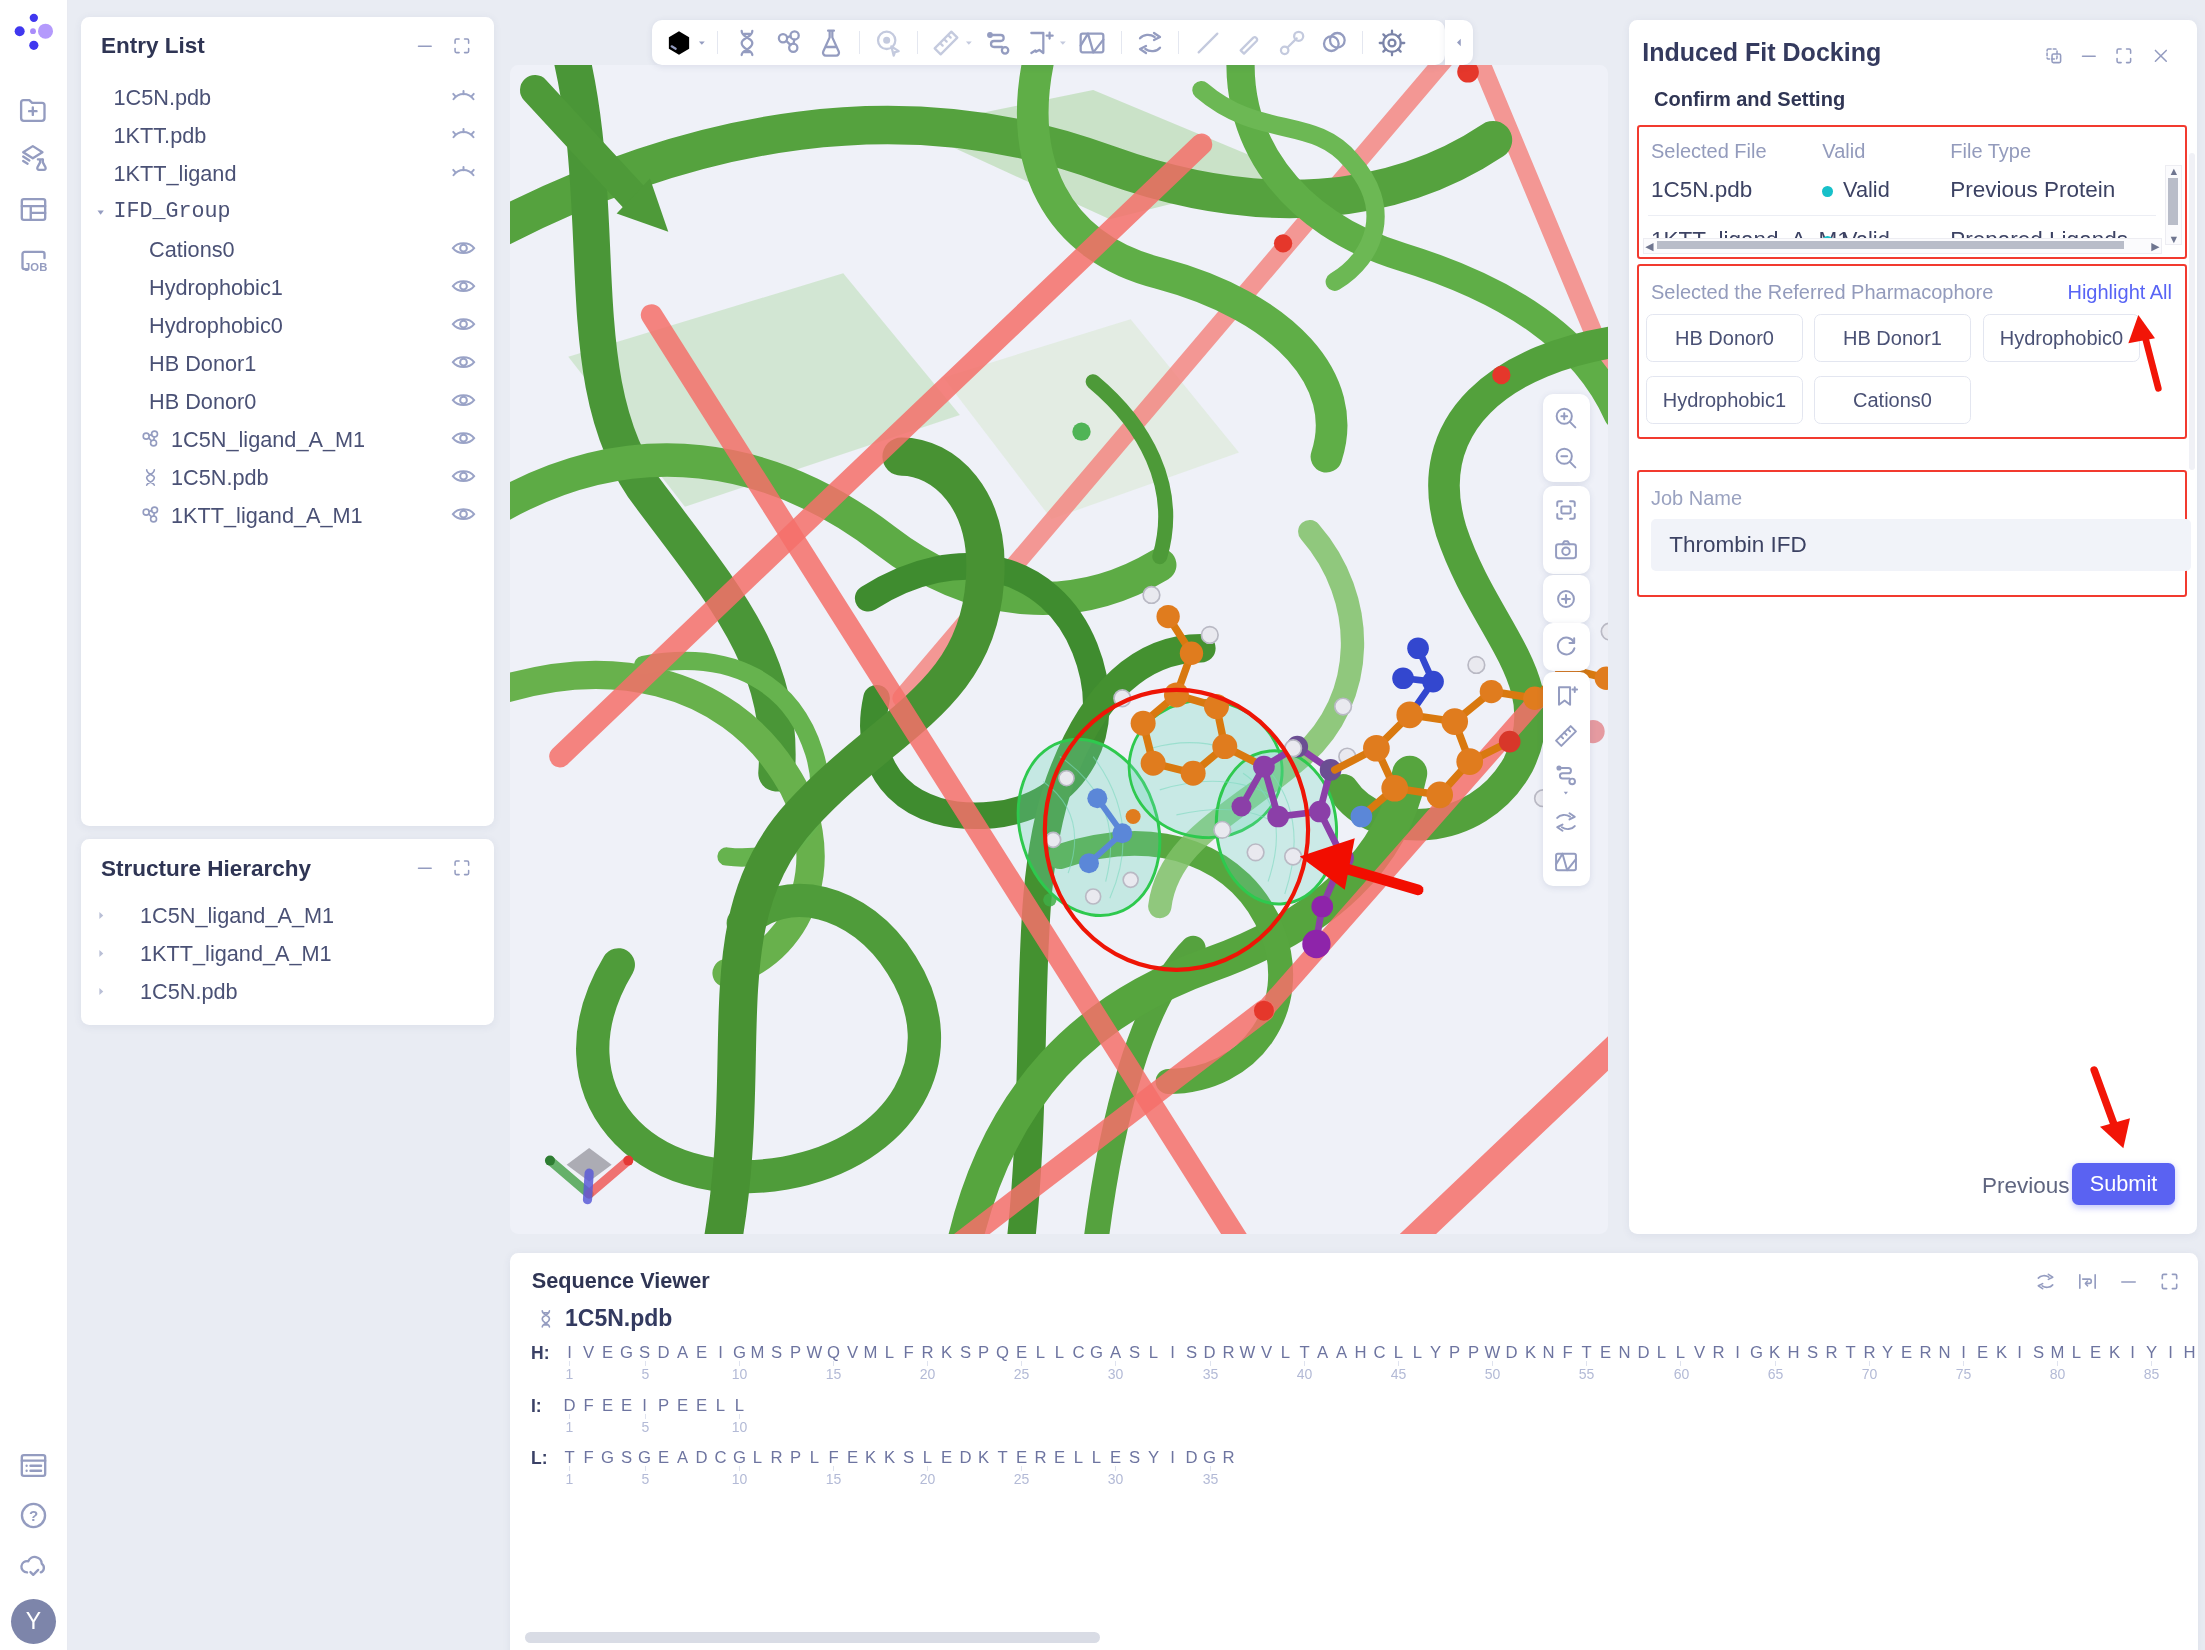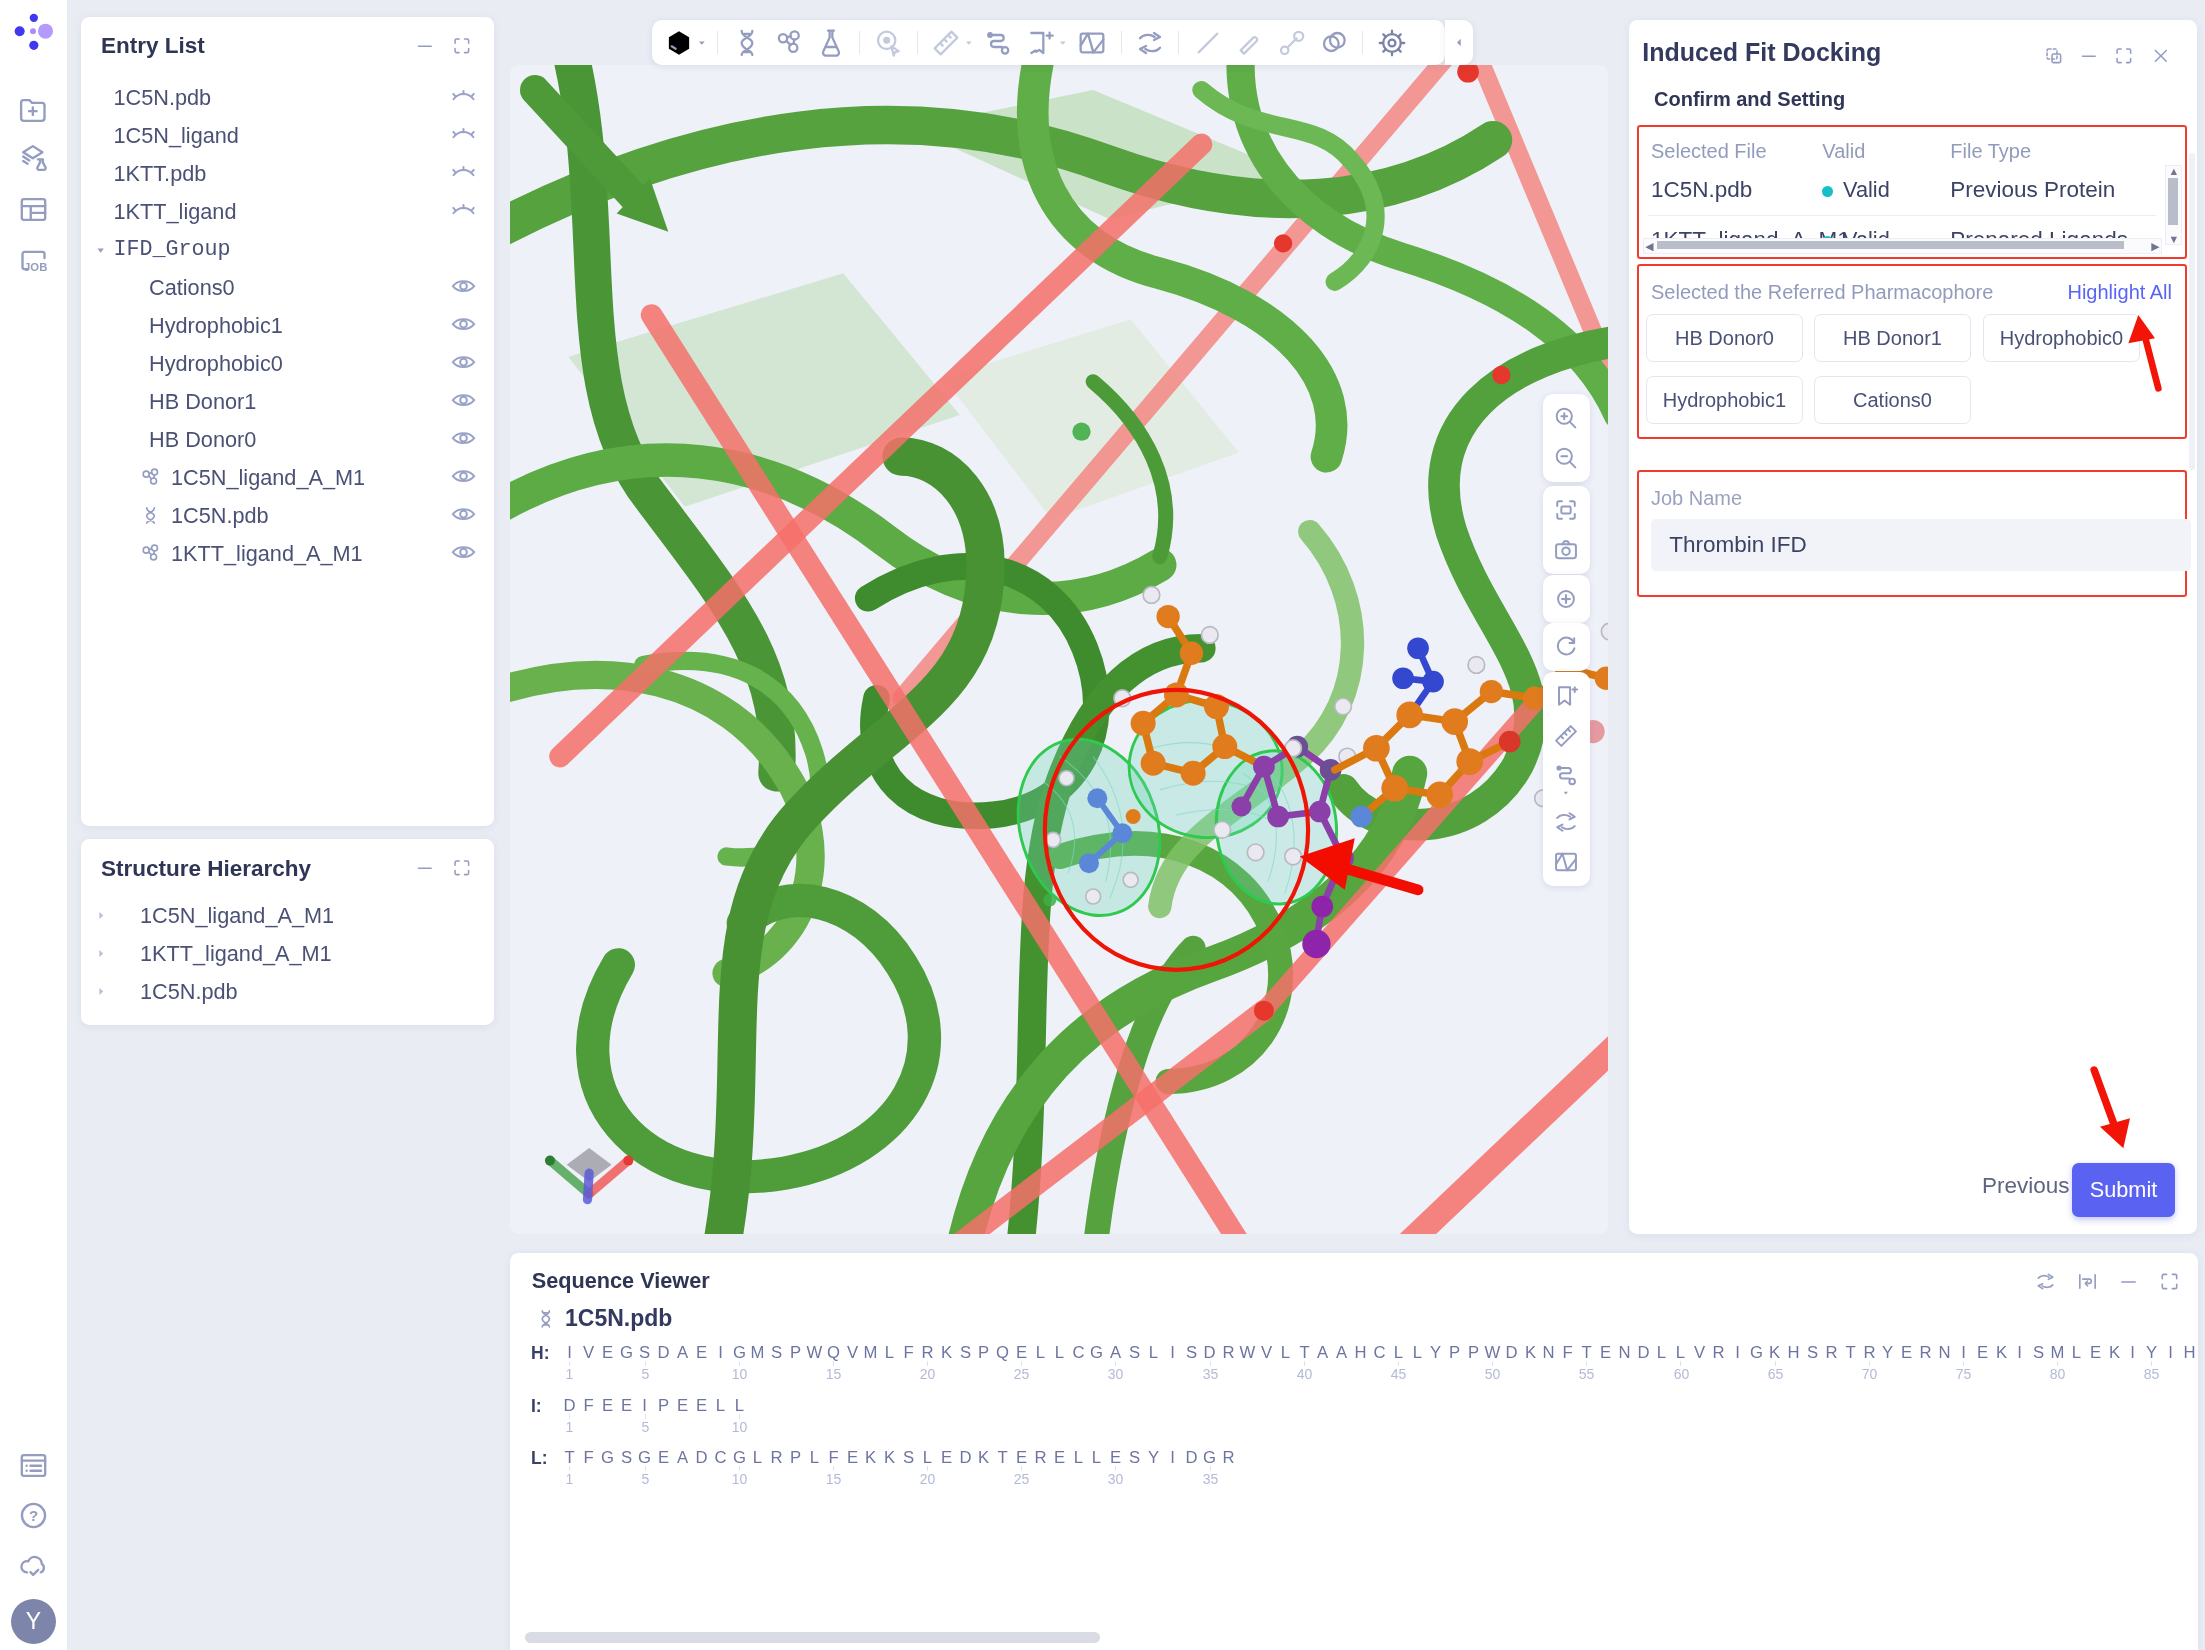--- a/index.html
+++ b/index.html
@@ -75,21 +75,21 @@
   #pharma-label{position:absolute;left:11.7px;top:15px;font-size:20px;color:#939bbc;}
   #pharma-link{position:absolute;right:13.3px;top:15px;font-size:20px;color:#5864f5;cursor:pointer;}
   #pharma-grid{position:absolute;left:6.7px;top:48px;width:533px;}
   .pbtn{position:absolute;width:157px;height:48px;border:0.8px solid #e3e6f0;border-radius:6.7px;background:#fff;
     font-size:20px;color:#4a5175;display:flex;align-items:center;justify-content:center;cursor:pointer;box-sizing:border-box;}
   #box-job{top:450px;height:127px;}
   #job-label{position:absolute;left:11.7px;top:15px;font-size:20px;color:#9aa2c0;}
   #job-input{position:absolute;left:11.7px;top:47px;width:522px;height:52px;background:#f1f3f9;border-radius:5px;
     font-size:22.5px;color:#3c4263;display:flex;align-items:center;padding-left:18.3px;}
   #btn-previous{position:absolute;left:353px;top:1153px;font-size:22.5px;color:#5f6580;cursor:pointer;}
-  #btn-submit{position:absolute;left:443px;top:1143px;width:103px;height:54px;background:#5a62f2;border-radius:6.7px;
+  #btn-submit{position:absolute;left:443px;top:1143px;width:103px;height:42px;background:#5a62f2;border-radius:6.7px;
     color:#fff;font-size:21.7px;display:flex;align-items:center;justify-content:center;cursor:pointer;box-shadow:0 2.5px 6.7px rgba(90,98,242,.35);}
   #dock-scrollstrip{position:absolute;right:1.7px;top:133px;width:6.7px;height:317px;background:#f0f1f6;border-radius:3.3px;}
 
   
   #seq-panel{left:510px;top:1253px;width:1688px;height:417px;}
   #seq-title{position:absolute;left:21.7px;top:15px;font-size:21.7px;font-weight:600;color:#2f3554;}
   #seq-file{position:absolute;left:25px;top:52px;font-size:23px;font-weight:600;color:#333a60;display:flex;align-items:center;gap:8.3px;}
   #chains{position:absolute;left:0;top:0;right:0;height:100%;}
   .chain-row{position:absolute;left:0;right:8.3px;height:48px;}
   .chain-label{position:absolute;left:21px;top:0;font-size:17.5px;font-weight:700;color:#3a4166;}
@@ -171,27 +171,20 @@
         </svg>
       </div>
     <div class="hicon" style="right:21.7px;">
       <svg class="ic" viewBox="0 0 24 24" width="21.7" height="21.7">
           <path d="M4.5 9V6A1.5 1.5 0 0 1 6 4.5h3 M15 4.5h3A1.5 1.5 0 0 1 19.5 6v3 M19.5 15v3A1.5 1.5 0 0 1 18 19.5h-3 M9 19.5H6A1.5 1.5 0 0 1 4.5 18v-3" stroke="#8f97b8"></path>
         </svg>
       </div>
     <div id="entry-items">
         <div class="erow">
           <span class="lbl" style="left:32.5px;">1C5N.pdb</span>
-          <span class="eye"><svg viewBox="0 0 20 14" width="25" height="18.3" fill="none" stroke="#9aa3c7" stroke-width="1.6" stroke-linecap="round">
-              <path d="M2 9.5C6 4 14 4 18 9.5"></path>
-              <path d="M3.6 7.2 1.8 5.2 M10 5.4V2.8 M16.4 7.2l1.8-2"></path>
-            </svg></span>
-        </div>
-        <div class="erow">
-          <span class="lbl" style="left:32.5px;">1C5N_ligand</span>
           <span class="eye"><svg viewBox="0 0 20 14" width="25" height="18.3" fill="none" stroke="#9aa3c7" stroke-width="1.6" stroke-linecap="round">
               <path d="M2 9.5C6 4 14 4 18 9.5"></path>
               <path d="M3.6 7.2 1.8 5.2 M10 5.4V2.8 M16.4 7.2l1.8-2"></path>
             </svg></span>
         </div>
         <div class="erow">
           <span class="lbl" style="left:32.5px;">1KTT.pdb</span>
           <span class="eye"><svg viewBox="0 0 20 14" width="25" height="18.3" fill="none" stroke="#9aa3c7" stroke-width="1.6" stroke-linecap="round">
               <path d="M2 9.5C6 4 14 4 18 9.5"></path>
               <path d="M3.6 7.2 1.8 5.2 M10 5.4V2.8 M16.4 7.2l1.8-2"></path>

